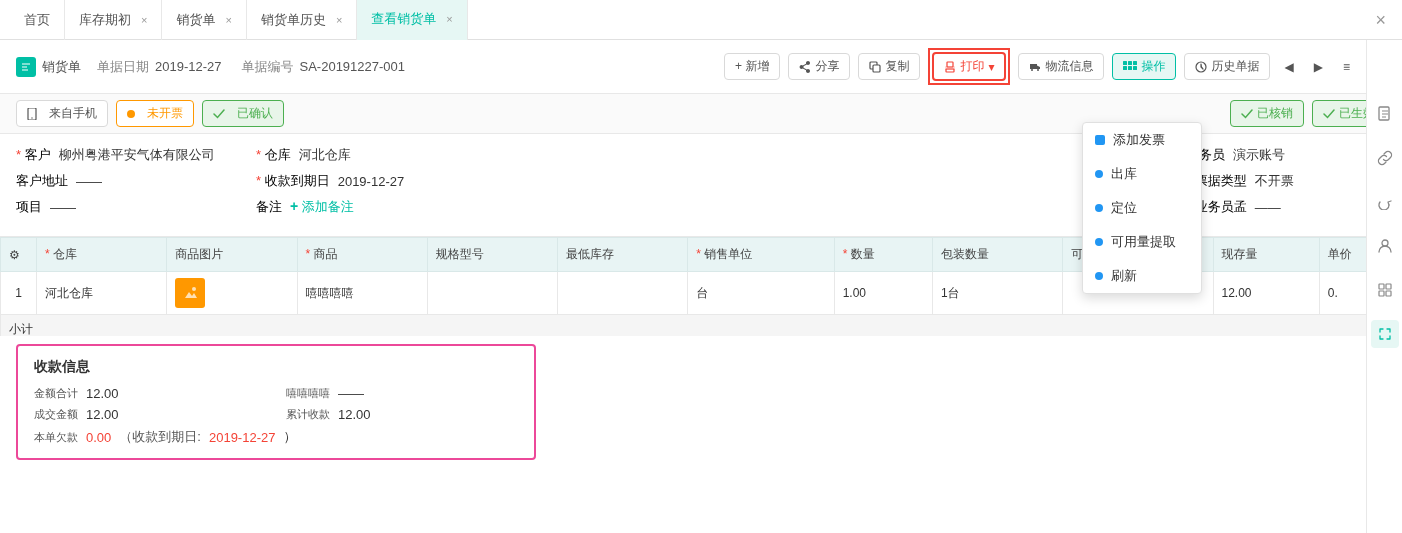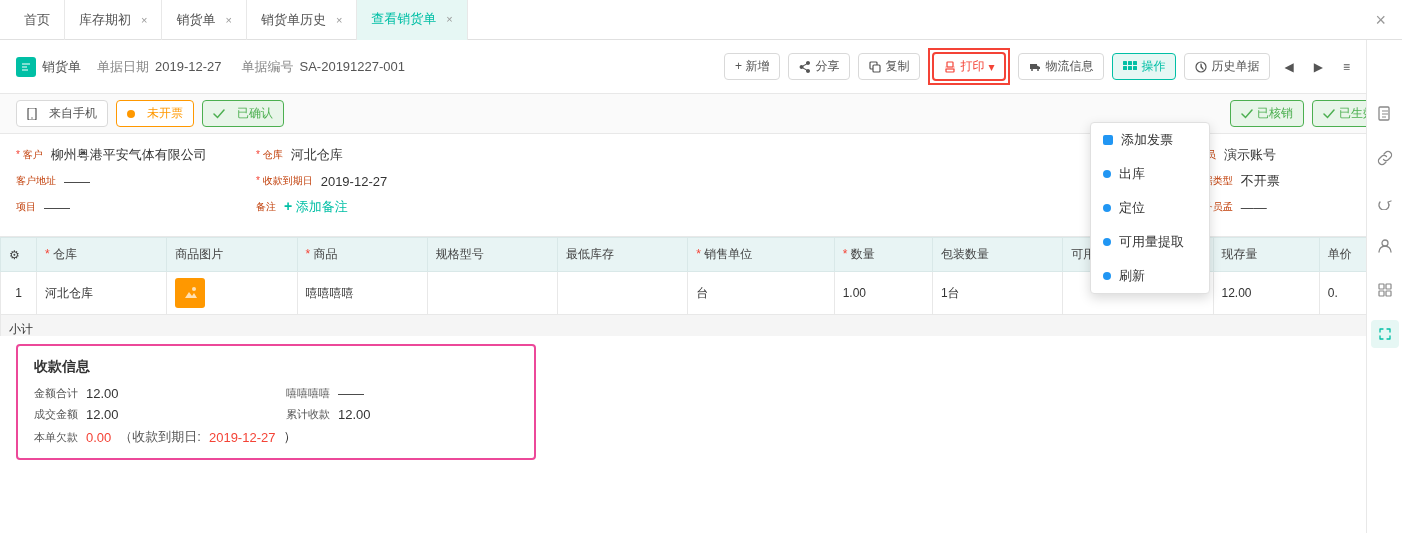--- a/index.html
+++ b/index.html
@@ -86,21 +86,21 @@
     
     .form-area {
       padding: 12px 16px; background: #fff;
     }
     .form-row {
       display: flex; align-items: center; margin-bottom: 8px; gap: 40px;
     }
     .form-field {
       display: flex; align-items: center; gap: 8px; min-width: 200px;
     }
-    .form-label { color: #c2410c; font-size: 10px; white-space: nowrap; }
+    .form-label { color: #000000; font-size: 13px; white-space: nowrap; }
     .form-label.required::before { content: "* "; color: #f44336; }
     .form-value { font-size: 13px; color: #333; }
 
     
     .table-wrap { overflow: auto; border-top: 1px solid #e8e8e8; }
     table { width: 100%; border-collapse: collapse; font-size: 12px; }
     thead tr { background: #e8f4f4; }
     thead th {
       padding: 8px 8px; text-align: left; border: 1px solid #d9e8e8;
       white-space: nowrap; font-weight: 500; color: #444;
@@ -145,21 +145,21 @@
     }
     .sidebar-icon {
       width: 28px; height: 28px; display: flex; align-items: center;
       justify-content: center; border-radius: 4px; cursor: pointer;
       color: #888; font-size: 14px;
     }
     .sidebar-icon.active-icon { background: #e6f7f4; color: #00bfa5; }
 
     
     .dropdown-menu {
-      position: absolute; top: 82px; right: 192px;
+      position: absolute; top: 82px; right: 200px;
       background: #fff; border: 1px solid #e0e0e0;
       border-radius: 4px; box-shadow: 0 4px 12px rgba(0,0,0,0.15);
       width: 120px; z-index: 100;
     }
     .dropdown-item {
       display: flex; align-items: center; gap: 8px;
       padding: 8px 12px; cursor: pointer; font-size: 13px; color: #333;
     }
 
     

